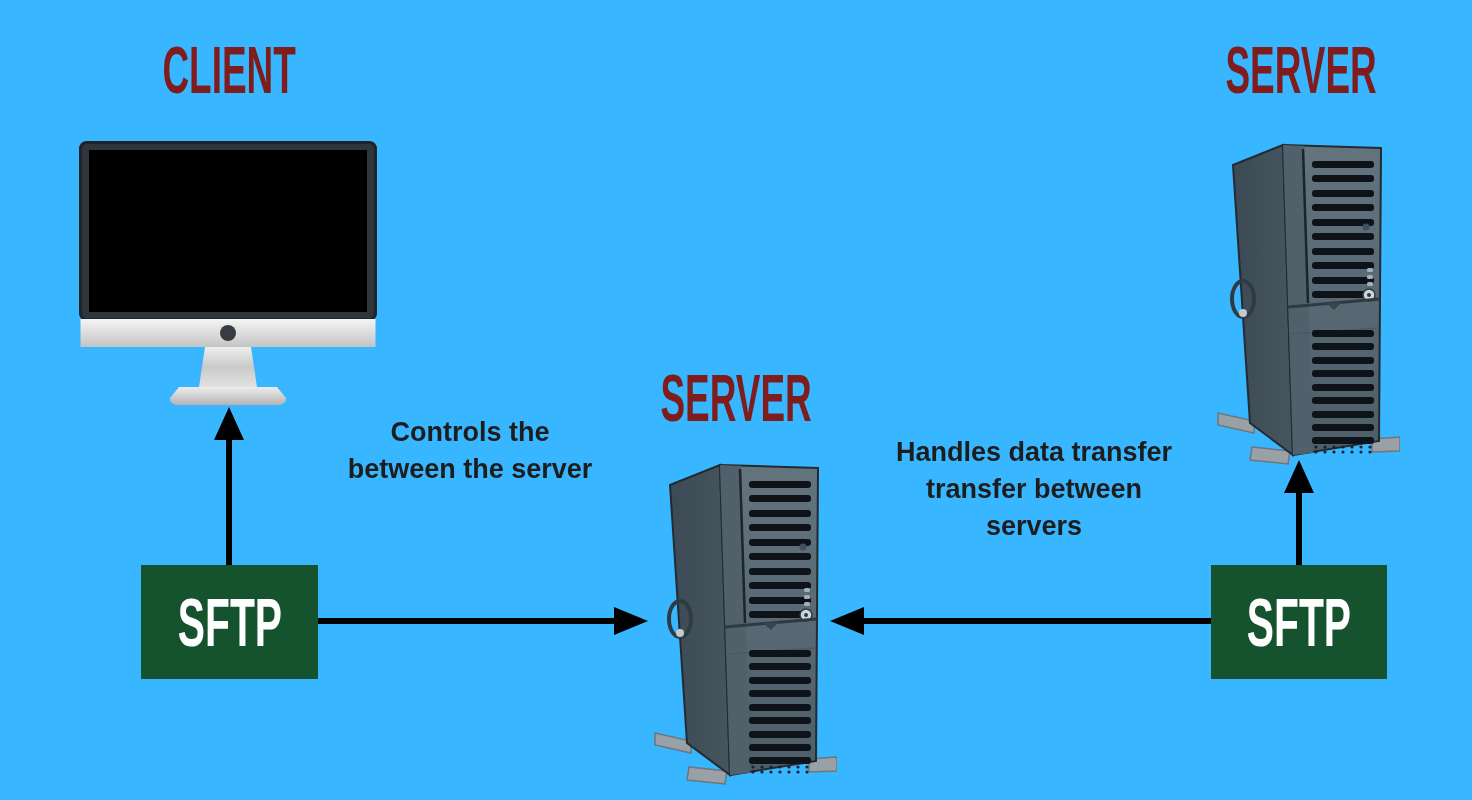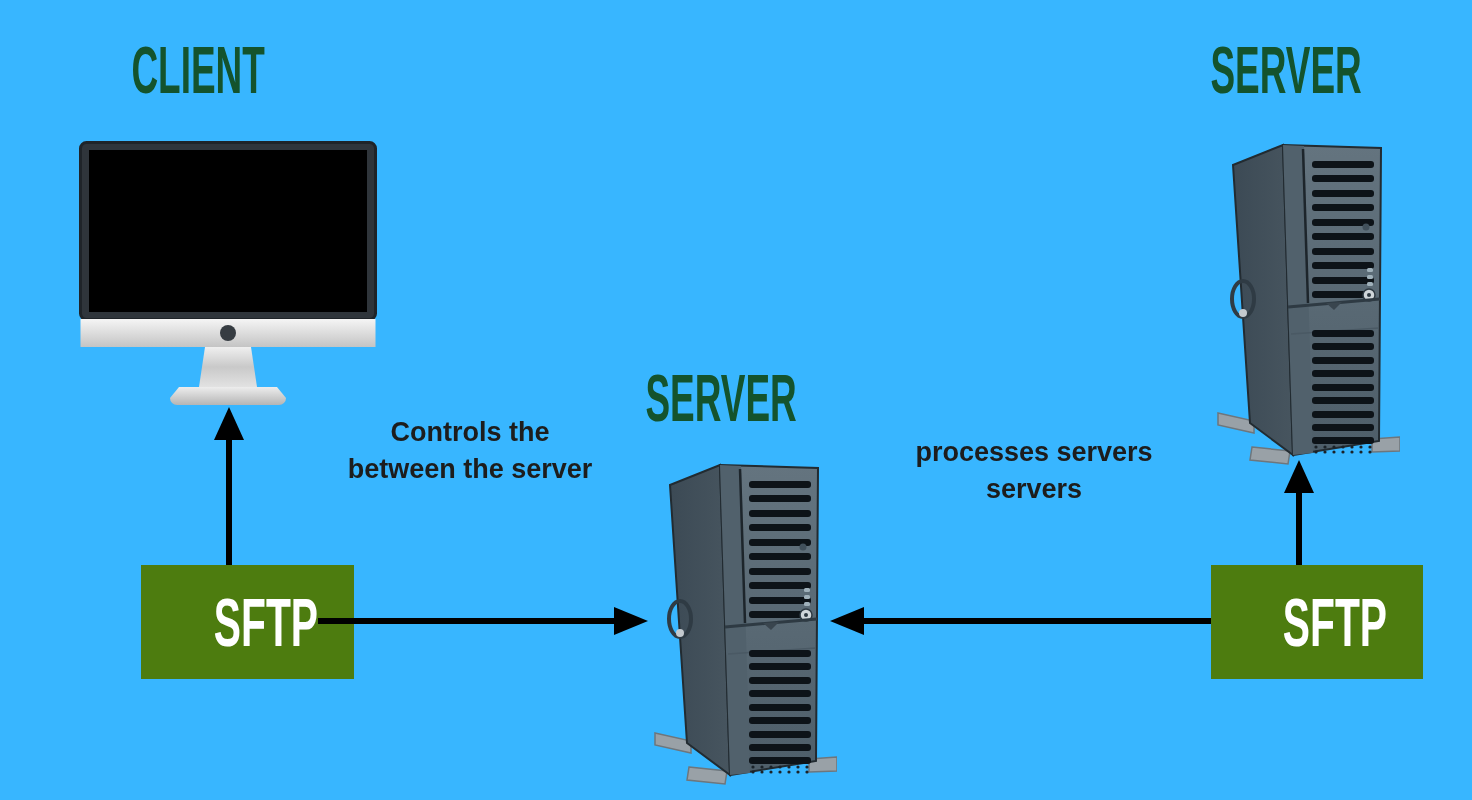--- a/index.html
+++ b/index.html
@@ -6,39 +6,38 @@
   .canvas {
     position:relative;
     width:1472px; height:800px;
     background:#38B6FF;
     overflow:hidden;
     font-family:"Liberation Sans", sans-serif;
   }
   .heading {
     position:absolute;
     width:300px;
-    text-align:left;
+    text-align:center;
     font-size:66px;
     line-height:66px;
     font-weight:700;
-    color:#14532d;
+    color:#7f1d1d;
   }
   .heading .squeeze {
     display:inline-block;
     transform:scaleX(0.56);
     transform-origin:center;
     white-space:nowrap;
   }
   .sftp-box {
     position:absolute;
-    background:#4d7c0f;
+    background:#14532d;
     display:flex;
     align-items:center;
     justify-content:center;
-    padding-left:36px;
   }
   .sftp-box .squeeze {
     display:inline-block;
     transform:scaleX(0.60);
     transform-origin:center;
     white-space:nowrap;
     font-size:68px;
     line-height:68px;
     font-weight:700;
     color:#FFFFFF;
@@ -192,21 +191,22 @@
   </div>
   <div class="sftp-box" style="left:1211px; top:565px; width:176px; height:114px;">
     <span class="squeeze">SFTP</span>
   </div>
 
   <div class="annotation" style="left:330px; top:414px; width:280px;">
     <div>Controls the</div>
     <div>between the server</div>
   </div>
   <div class="annotation" style="left:880px; top:434px; width:308px;">
-    <div>processes servers</div>
+    <div>Handles data transfer</div>
+    <div>transfer between</div>
     <div>servers</div>
   </div>
 
   <svg class="overlay" width="1472" height="800" viewBox="0 0 1472 800">
     <g stroke="#000000" stroke-width="6" fill="#000000">
 
       <g>
         <line x1="229" y1="565" x2="229" y2="437"></line>
         <polygon points="229,407 214,440 244,440" stroke="none"></polygon>
       </g>

